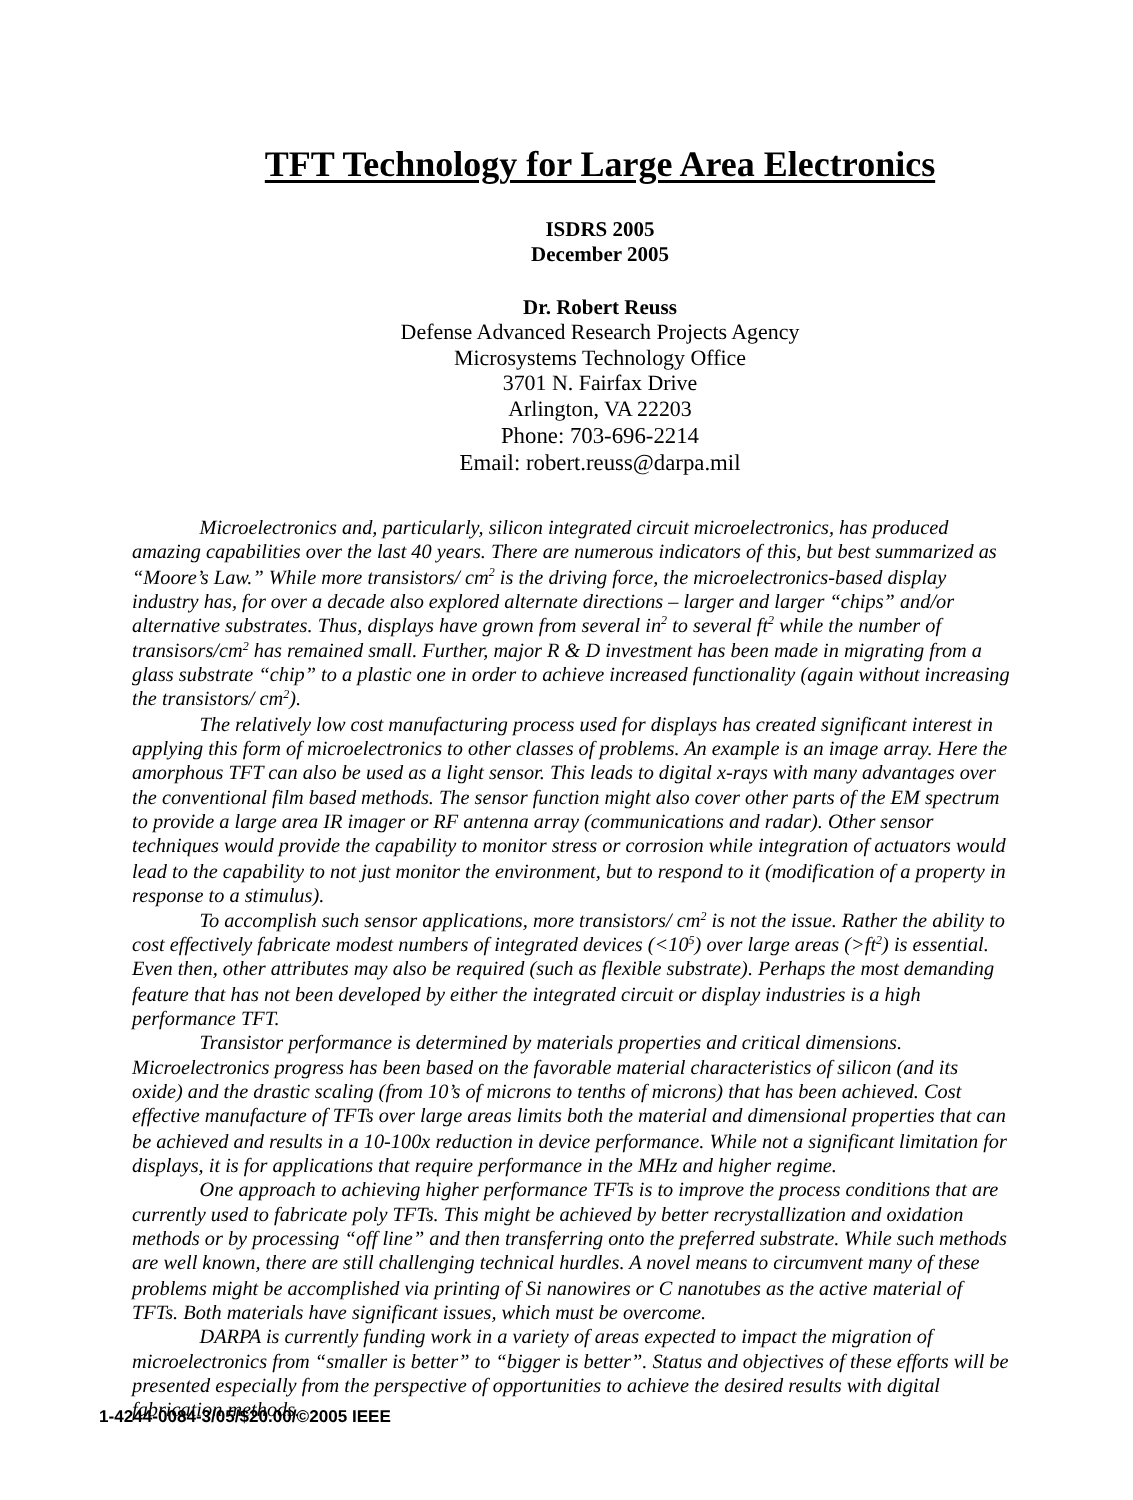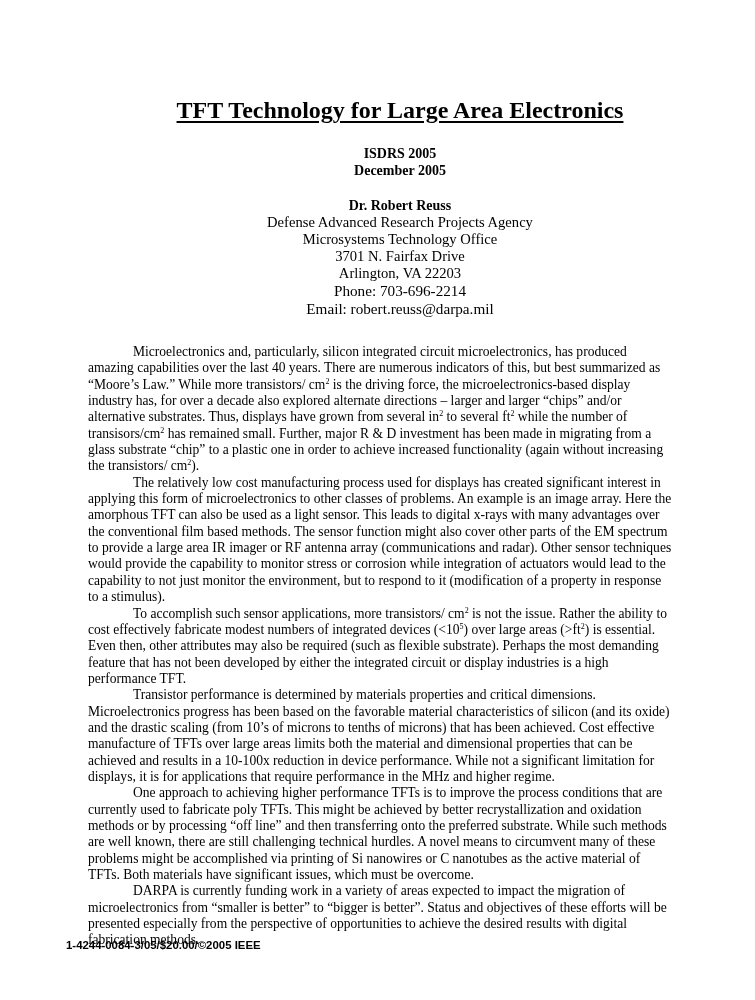--- a/index.html
+++ b/index.html
@@ -67,20 +67,21 @@
     position: absolute;
     left: 88px;
     top: 344px;
     width: 586px;
     font-size: 13.55px;
     line-height: 16.35px;
   }
   .body-text p {
     margin: 0;
     text-indent: 45px;
+    font-style: italic;
   }
   sup {
     font-size: 8px;
     line-height: 0;
     vertical-align: 5px;
   }
   .footer {
     position: absolute;
     left: 66px;
     top: 938px;

